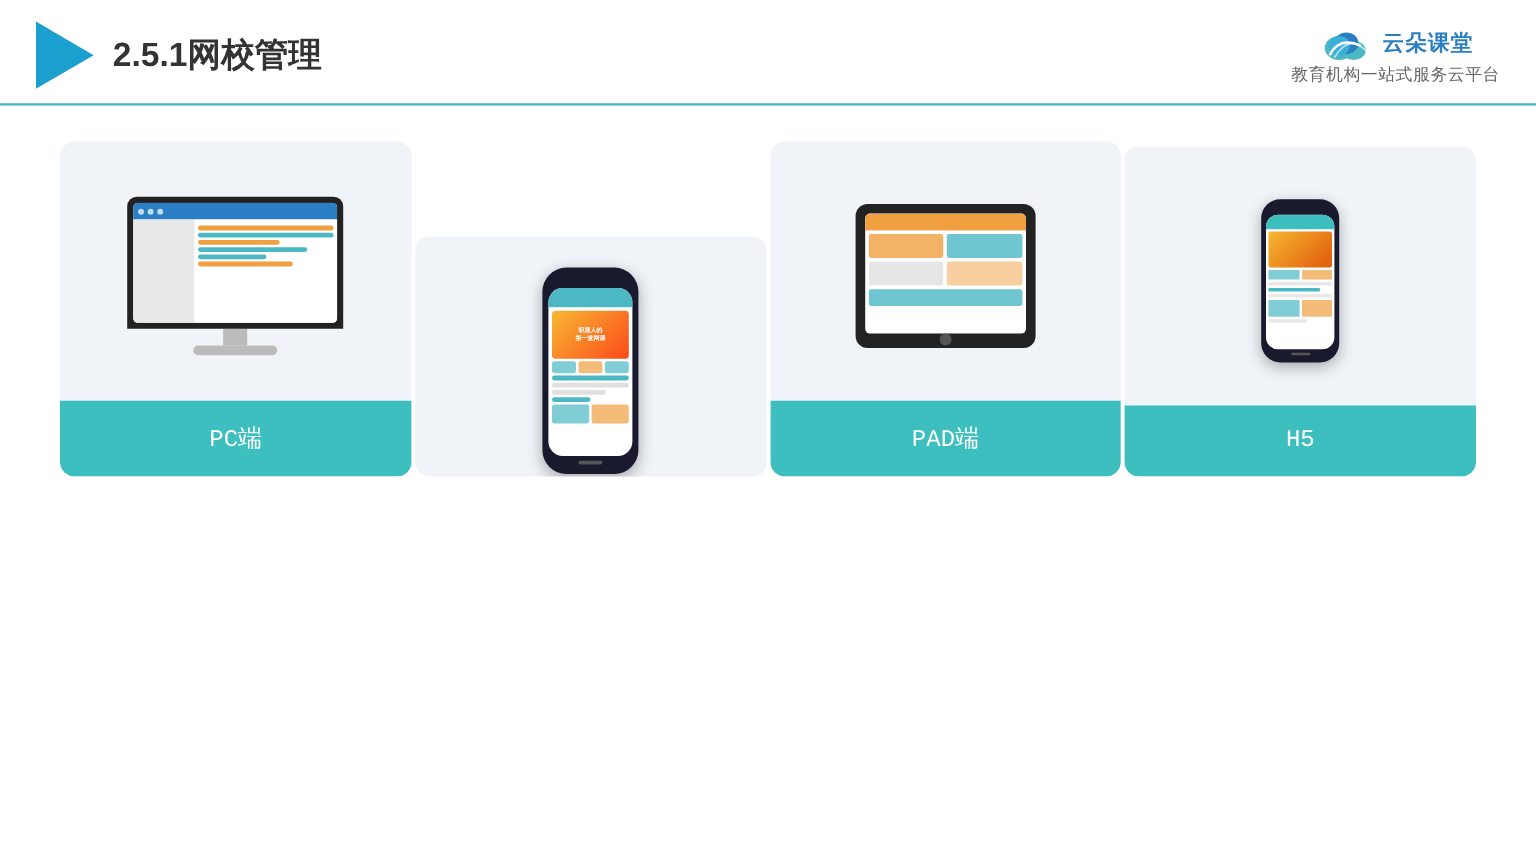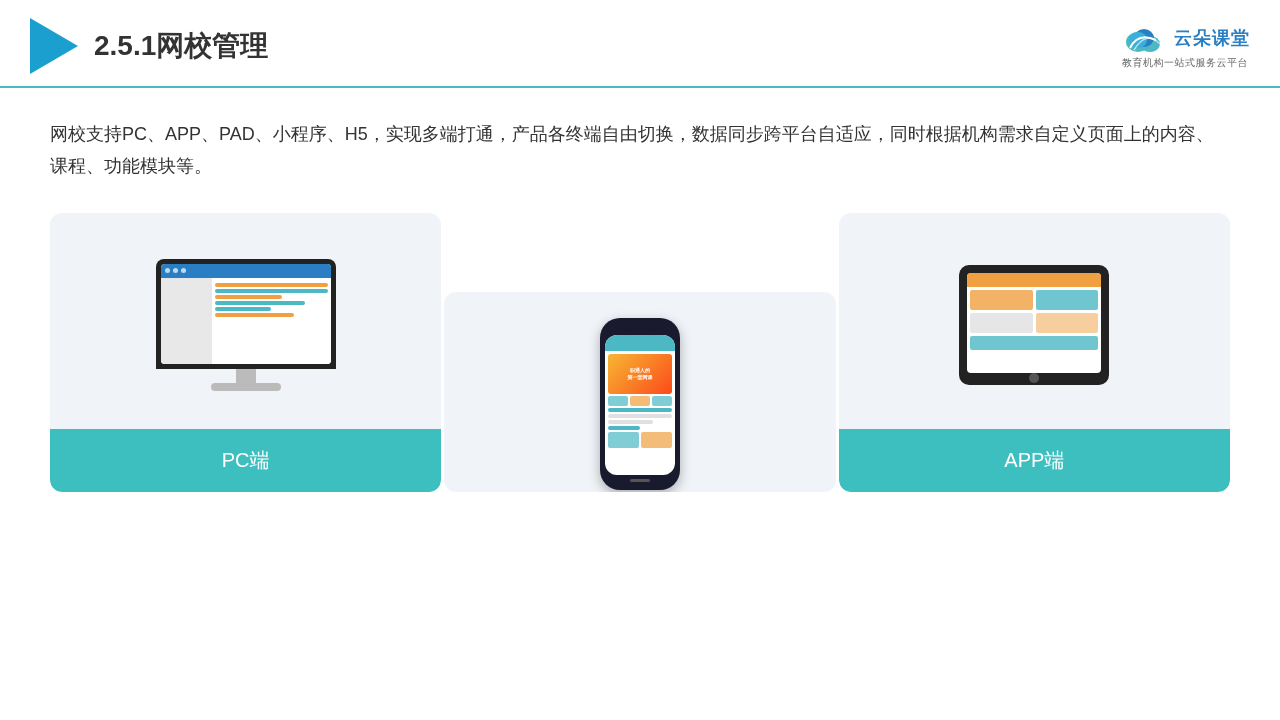--- a/index.html
+++ b/index.html
@@ -51,21 +51,21 @@
       height: 32px;
     }
     .brand-text-cn {
       font-size: 18px;
       color: #2a7fc4;
       font-weight: bold;
       letter-spacing: 1px;
       font-family: Liberation Serif, serif;
     }
     .brand-tagline {
-      font-size: 10px;
+      font-size: 14px;
       color: #666;
       margin-top: 2px;
       letter-spacing: 0.5px;
     }
 
     
     .main {
       padding: 30px 50px 20px 50px;
     }
     .description {
@@ -74,20 +74,21 @@
       line-height: 1.8;
       margin-bottom: 30px;
     }
 
     
     .cards-row {
       display: flex;
       gap: 3px;
       justify-content: flex-start;
       align-items: flex-end;
+      font-family: Liberation Mono, monospace;
     }
     .card {
       background: #f0f4f8;
       border-radius: 12px;
       display: flex;
       flex-direction: column;
       align-items: center;
       overflow: hidden;
       flex: 1;
     }
@@ -381,21 +382,20 @@
         <path d="M10 26 Q18 10 36 18" stroke="#fff" stroke-width="2" fill="none"></path>
         <path d="M14 28 Q26 8 40 22" stroke="#fff" stroke-width="1.5" fill="none" opacity="0.6"></path>
       </svg>
       <span class="brand-text-cn">云朵课堂</span>
     </div>
     <span class="brand-tagline">教育机构一站式服务云平台</span>
   </div>
 </div>
 
 <div class="main">
-  <p class="description">网校支持PC、APP、PAD、小程序、H5，实现多端打通，产品各终端自由切换，数据同步跨平台自适应，同时根据机构需求自定义页面上的内容、课程、功能模块等。</p>
 
   <div class="cards-row">
 
     <div class="card">
       <div class="card-image-area">
         <div class="device-pc">
           <div class="pc-monitor">
             <div class="pc-screen">
               <div class="pc-screen-content">
                 <div class="pc-screen-header">
@@ -463,19 +463,46 @@
               <div class="pad-block orange"></div>
               <div class="pad-block"></div>
               <div class="pad-block gray"></div>
               <div class="pad-block orange" style="opacity:0.5"></div>
               <div class="pad-block" style="grid-column:span 2; height:14px"></div>
             </div>
           </div>
           <div class="pad-button"></div>
         </div>
       </div>
-      <div class="card-label">APP端</div>
+      <div class="card-label">PAD端</div>
     </div>
 
 
+    <div class="card">
+      <div class="card-image-area">
+        <div class="device-phone-sm">
+          <div class="phone-sm-notch"></div>
+          <div class="phone-sm-screen">
+            <div class="phone-sm-header"></div>
+            <div class="phone-sm-content">
+              <div class="phone-sm-img"></div>
+              <div class="phone-sm-row">
+                <div class="phone-sm-tag"></div>
+                <div class="phone-sm-tag" style="background:#f0a040"></div>
+              </div>
+              <div class="phone-sm-bar"></div>
+              <div class="phone-sm-bar" style="background:#4cb8c4;width:80%"></div>
+              <div class="phone-sm-bar"></div>
+              <div class="phone-sm-row">
+                <div class="phone-sm-tag" style="height:14px"></div>
+                <div class="phone-sm-tag" style="height:14px;background:#f0a040"></div>
+              </div>
+              <div class="phone-sm-bar" style="width:60%"></div>
+            </div>
+          </div>
+          <div class="phone-sm-home"></div>
+        </div>
+      </div>
+      <div class="card-label">H5</div>
+    </div>
 
   </div>
 </div>
 
 </body></html>

